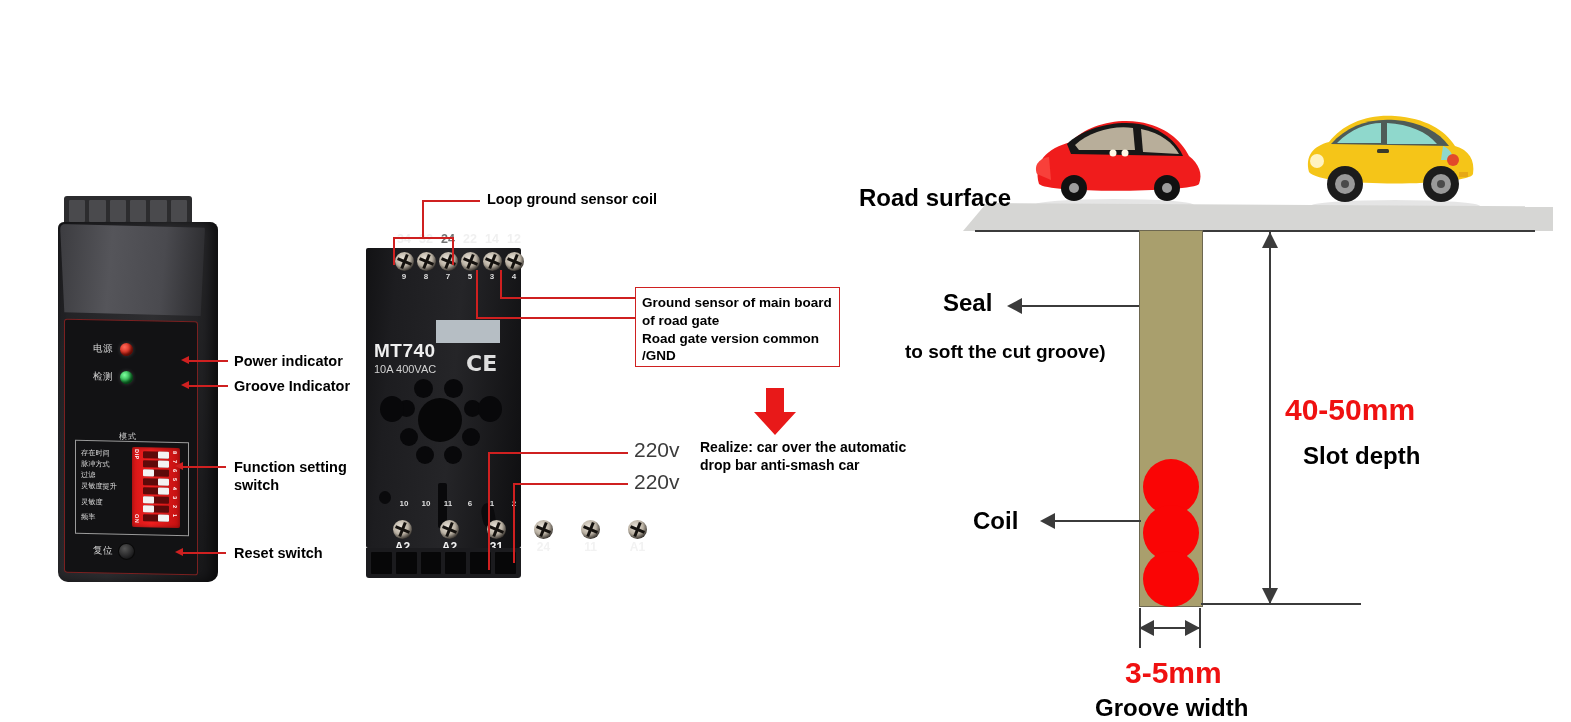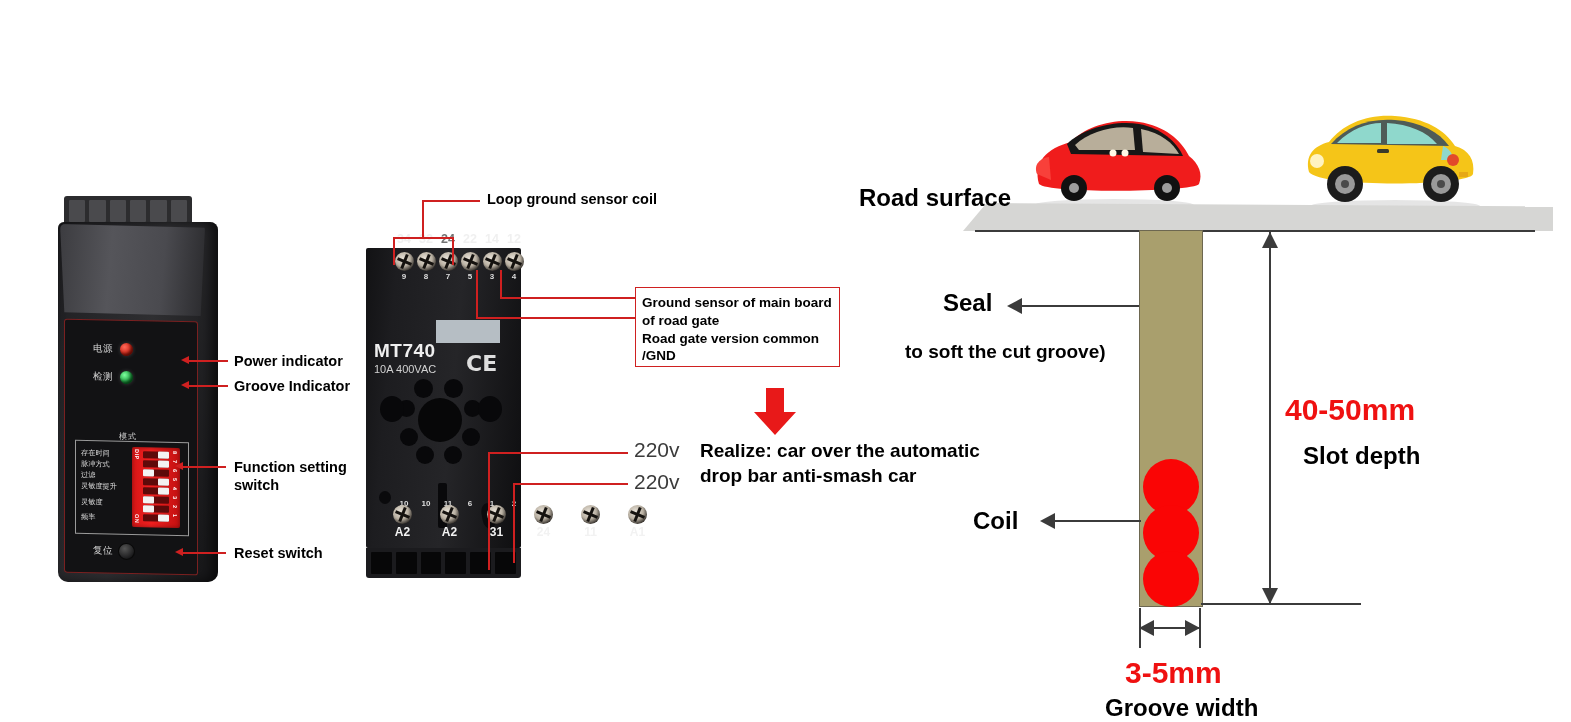--- a/index.html
+++ b/index.html
@@ -380,21 +380,21 @@
             <span class="pinnum">6</span>
           </span>
         <span class="term">
             <span class="pinnum">1</span>
           </span>
         <span class="term">
             <span class="pinnum">2</span>
           </span>
       </div>
 
-      <div class="sock-terms" style="top:257px;gap:28px;">
+      <div class="sock-terms" style="top:272px;gap:28px;">
         <span class="term">
             <span class="hole"></span>
             <span class="pinnum" style="color:#f2f2f2;font-size:12px;">A2</span>
           </span>
         <span class="term">
             <span class="hole"></span>
             <span class="pinnum" style="color:#f2f2f2;font-size:12px;">A2</span>
           </span>
         <span class="term">
             <span class="hole"></span>
@@ -442,21 +442,21 @@
   </div>
   <div class="abs callout-line callout-v" style="left:476px; top:270px; height:47px;"></div>
   <div class="abs callout-line callout-h" style="left:476px; top:317px; width:160px;"></div>
   <div class="abs callout-line callout-v" style="left:500px; top:270px; height:27px;"></div>
   <div class="abs callout-line callout-h" style="left:500px; top:297px; width:136px;"></div>
 
   <svg class="abs red-arrow-down" style="left:752px; top:388px;" width="46" height="48" viewBox="0 0 46 48">
     <polygon points="14,0 32,0 32,24 44,24 23,47 2,24 14,24" fill="#e81919"></polygon>
   </svg>
 
-  <div class="abs" style="left:700px; top:438px; font-size:19px; font-weight:bold; line-height:1.32;">
+  <div class="abs" style="left:700px; top:438px; font-size:14px; font-weight:bold; line-height:1.32;">
     <div>Realize: car over the automatic</div>
     <div>drop bar anti-smash car</div>
   </div>
 
   <div class="abs callout-line callout-v" style="left:488px; top:452px; height:118px;"></div>
   <div class="abs callout-line callout-h" style="left:488px; top:452px; width:140px;"></div>
   <div class="abs" style="left:634px; top:438px; font-size:21px; color:#3b3b3b;">220v</div>
 
   <div class="abs callout-line callout-v" style="left:513px; top:483px; height:80px;"></div>
   <div class="abs callout-line callout-h" style="left:513px; top:483px; width:115px;"></div>
@@ -527,16 +527,16 @@
     <div class="dim-tick-h" style="left:346px; top:543px; width:160px;"></div>
     <div class="lbl-red" style="left:430px; top:333px;">40-50mm</div>
     <div class="lbl-bold" style="left:448px; top:382px;">Slot depth</div>
 
     <div class="dim-tick-v" style="left:284px; top:548px; height:40px;"></div>
     <div class="dim-tick-v" style="left:344px; top:548px; height:40px;"></div>
     <div class="dim-tick-h" style="left:286px; top:567px; width:58px;"></div>
     <div class="abs arrowhead-left" style="left:284px; top:560px;"></div>
     <div class="abs arrowhead-right" style="left:330px; top:560px;"></div>
     <div class="lbl-red" style="left:270px; top:596px;">3-5mm</div>
-    <div class="lbl-bold" style="left:250px; top:634px;">Groove width</div>
+    <div class="lbl-bold" style="left:240px; top:634px;">Groove width</div>
   </div>
 
 </div>
 
 </body></html>

